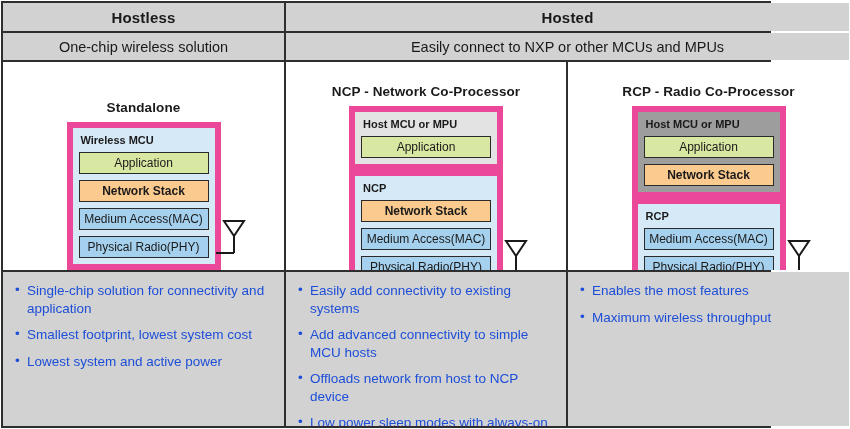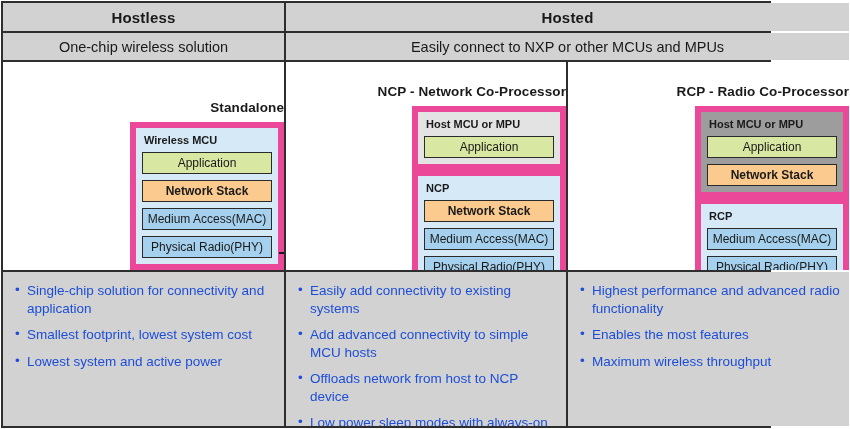--- a/index.html
+++ b/index.html
@@ -37,21 +37,21 @@
     display:flex;align-items:center;justify-content:center;
     font-weight:bold;font-size:15px;letter-spacing:.2px;
   }
   .sub-cell{
     display:flex;align-items:center;justify-content:center;
     font-size:14.5px;
   }
   
   .diagram-cell{
     position:relative;
-    display:flex;flex-direction:column;align-items:flex-end;
+    display:flex;flex-direction:column;align-items:center;
     padding-top:22px;
   }
   .diagram-cell.pt-lg{padding-top:38px;}
   .diagram-title{
     font-weight:bold;font-size:13.5px;margin-bottom:7px;letter-spacing:.1px;
   }
   .chip{
     position:relative;
     width:154px;
     border:6px solid #ec4899;
@@ -178,19 +178,18 @@
     <ul>
       <li>Easily add connectivity to existing systems</li>
       <li>Add advanced connectivity to simple MCU hosts</li>
       <li>Offloads network from host to NCP device</li>
       <li>Low power sleep modes with always-on radio</li>
     </ul>
   </div>
 
   <div class="cell gray bullet-cell">
     <ul>
-      <li>Highest performance and advanced radio functionality</li>
       <li>Enables the most features</li>
       <li>Maximum wireless throughput</li>
     </ul>
   </div>
 
 </div>
 
 </body></html>

